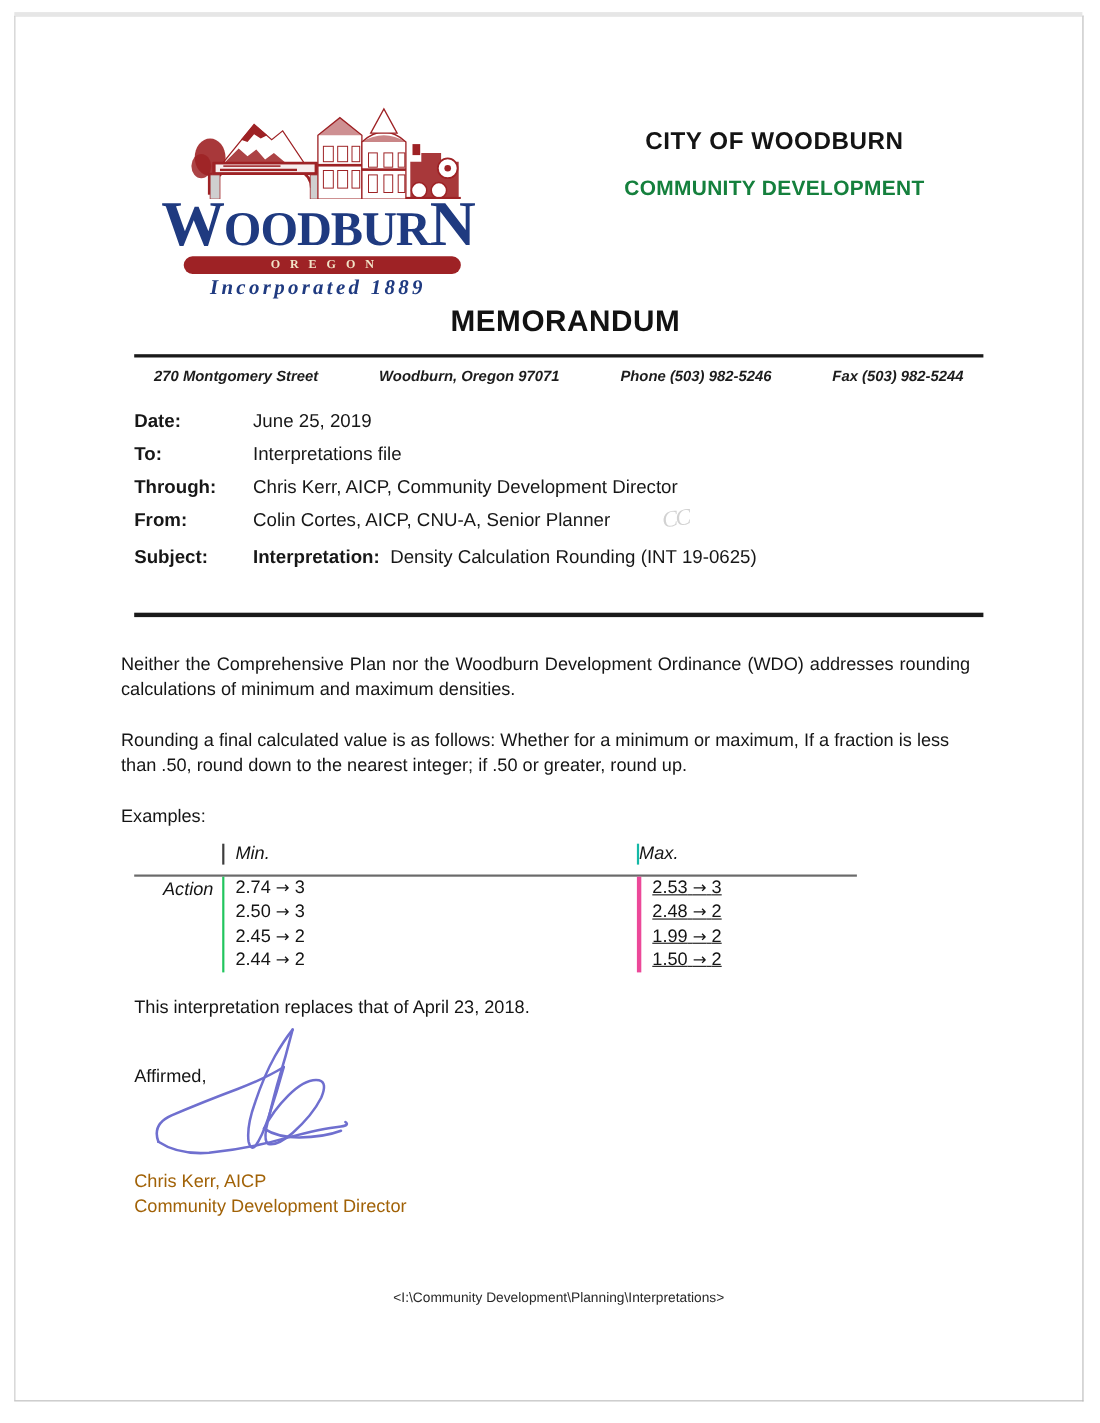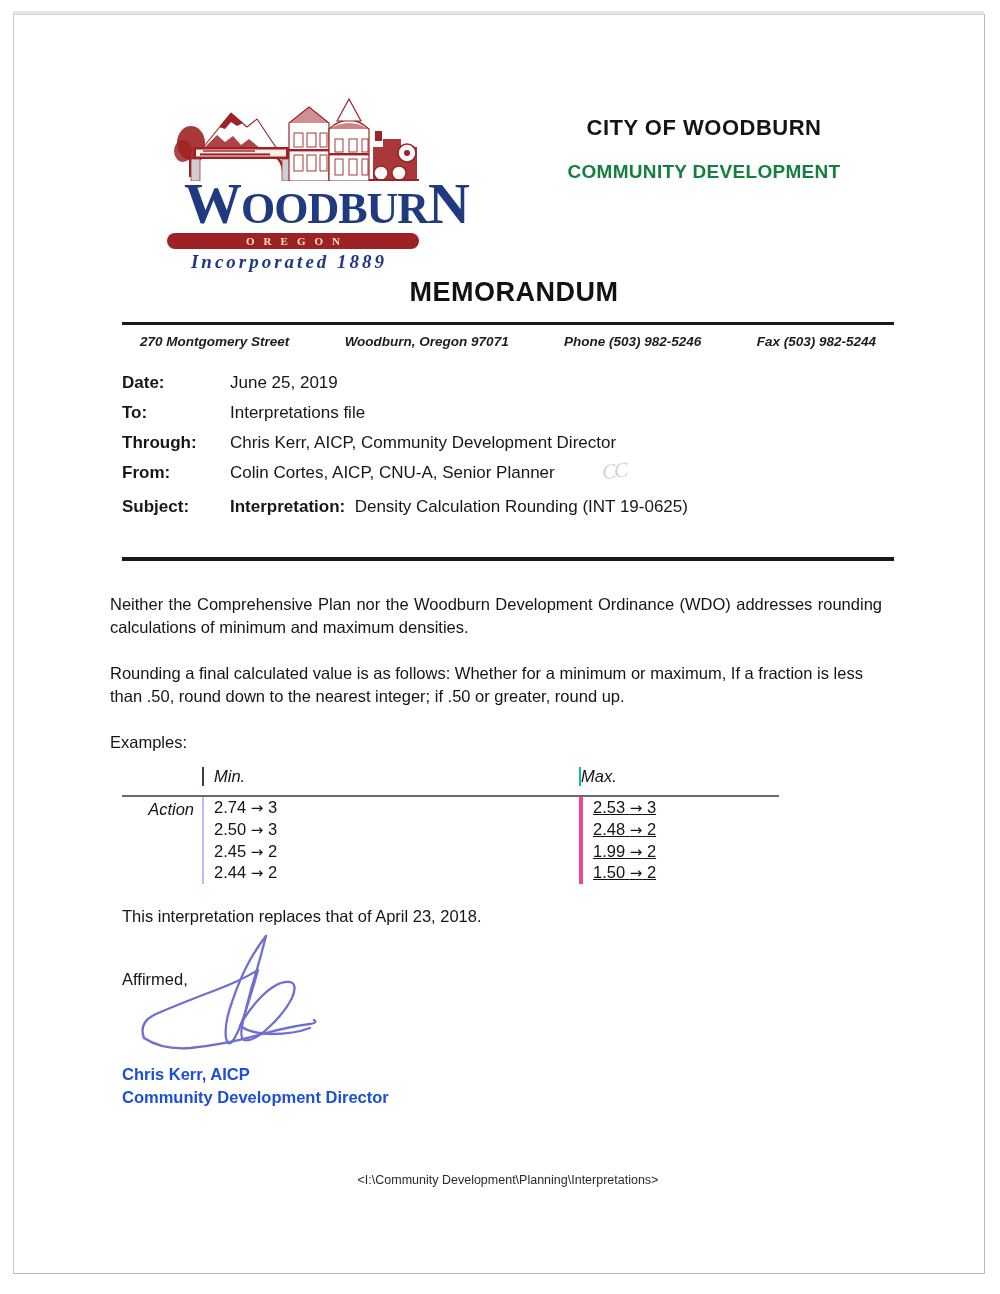--- a/index.html
+++ b/index.html
@@ -58,21 +58,21 @@
     left: 60px;
     top: 0;
     width: 250px;
     height: 88px;
   }
   #logo-wordmark {
     position: absolute;
     left: 0px;
     top: 82px;
     width: 360px;
-    text-align: right;
+    text-align: center;
     font-family: "Liberation Serif", serif;
     font-weight: 700;
     font-size: 58px;
     line-height: 58px;
     letter-spacing: -1px;
     color: #1f3a80;
     white-space: nowrap;
   }
   #logo-wordmark .cap { font-size: 58px; }
   #logo-wordmark .sc { font-size: 44px; }
@@ -253,21 +253,21 @@
   #ex-body .c0 {
     width: 80px; flex: 0 0 80px;
     font-style: italic;
     text-align: right;
     padding-right: 8px;
     box-sizing: border-box;
     padding-top: 3px;
   }
   #ex-body .c1 {
     width: 377px; flex: 0 0 377px;
-    border-left: 2px solid #c4b5fd;
+    border-left: 2px solid #22c55e;
     padding-left: 10px;
     box-sizing: border-box;
   }
   #ex-body .c2 {
     flex: 1;
     border-left: 4px solid #ec4899;
     padding-left: 10px;
     box-sizing: border-box;
     text-decoration: underline;
   }
@@ -297,22 +297,21 @@
     width: 260px;
     height: 135px;
     pointer-events: none;
   }
   #signer-block {
     position: absolute;
     left: 108px;
     top: 1048px;
     font-size: 16.5px;
     line-height: 1.42;
-    color: #1d4ed8;
-    font-weight: bold;
+    color: #a16207;
   }
   #footer-path {
     position: absolute;
     left: 108px;
     top: 1158px;
     width: 772px;
     text-align: center;
     font-size: 12.5px;
     color: #2a2a2a;
   }

